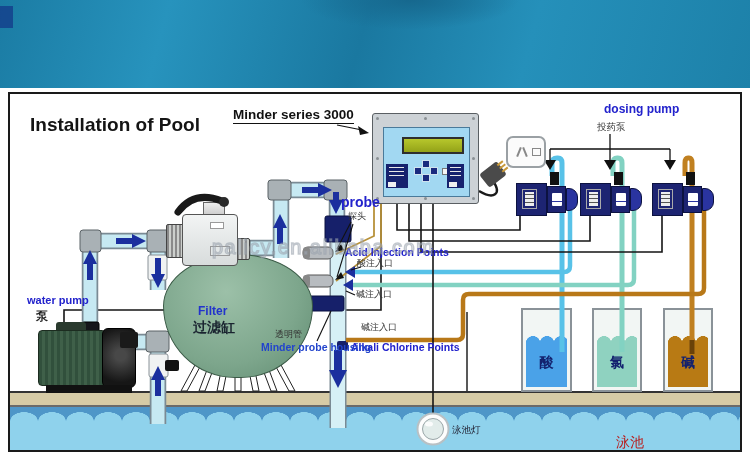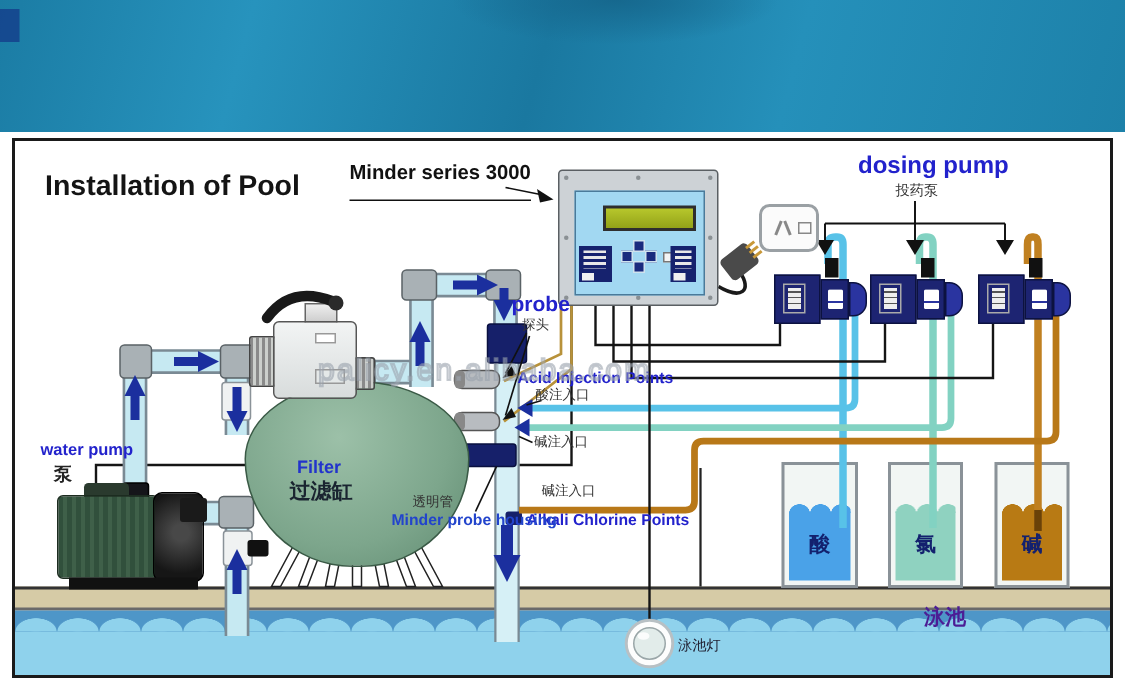--- a/index.html
+++ b/index.html
@@ -332,42 +332,42 @@
       <div class="s2"></div>
       <div class="s3"></div>
   </div>
   <div class="abs z3" id="plug">
     <div class="pin" style="top:3px;"></div>
       <div class="pin" style="top:7px;"></div>
       <div class="pin" style="top:11px;"></div>
   </div>
 
   <div class="abs z4" style="left:30px;top:114px;font-size:19px;font-weight:800;color:#141414;">Installation of Pool</div>
-  <div class="abs z4" style="left:233px;top:107px;font-size:13.5px;font-weight:bold;color:#111;border-bottom:1.5px solid #111;padding-bottom:11px;">Minder series 3000</div>
+  <div class="abs z4" style="left:233px;top:107px;font-size:13.5px;font-weight:bold;color:#111;border-bottom:1.5px solid #111;padding-bottom:1px;">Minder series 3000</div>
 
   <div class="abs lbl-blue" style="left:341px;top:194px;font-size:14px;">probe</div>
   <div class="abs lbl-dark" style="left:348px;top:210px;font-size:9px;">探头</div>
 
-  <div class="abs lbl-blue" style="left:572px;top:102px;font-size:16px;">dosing pump</div>
+  <div class="abs lbl-blue" style="left:604px;top:102px;font-size:12px;">dosing pump</div>
   <div class="abs lbl-dark" style="left:597px;top:121px;font-size:9.5px;">投药泵</div>
 
   <div class="abs lbl-blue" style="left:345px;top:246px;font-size:10.5px;">Acid Injection Points</div>
   <div class="abs lbl-dark" style="left:357px;top:257px;font-size:9px;">酸注入口</div>
 
   <div class="abs lbl-dark" style="left:356px;top:288px;font-size:9px;">碱注入口</div>
 
   <div class="abs lbl-dark" style="left:361px;top:321px;font-size:9px;">碱注入口</div>
   <div class="abs lbl-blue" style="left:351px;top:341px;font-size:10.5px;">Alkali Chlorine Points</div>
 
   <div class="abs lbl-dark" style="left:275px;top:328px;font-size:9px;">透明管</div>
   <div class="abs lbl-blue" style="left:261px;top:341px;font-size:10.5px;color:#2244cc;">Minder probe housing</div>
 
   <div class="abs lbl-blue" style="left:27px;top:294px;font-size:11px;">water pump</div>
   <div class="abs" style="left:36px;top:308px;font-size:12px;font-weight:bold;color:#222;z-index:4;">泵</div>
 
   <div class="abs lbl-blue" style="left:198px;top:304px;font-size:12px;color:#2233cc;">Filter</div>
   <div class="abs" style="left:193px;top:319px;font-size:14px;font-weight:bold;color:#1a2430;z-index:4;">过滤缸</div>
 
   <div class="abs" style="left:452px;top:424px;font-size:9.5px;color:#223;z-index:4;">泳池灯</div>
-  <div class="abs" style="left:616px;top:403px;font-size:14px;font-weight:bold;color:#4c1d95;z-index:4;">泳池</div>
+  <div class="abs" style="left:616px;top:434px;font-size:14px;font-weight:normal;color:#b91c1c;z-index:4;">泳池</div>
 
   <div class="abs" id="watermark">palicy.en.alibaba.com</div>
 </div>
 
 </body></html>

